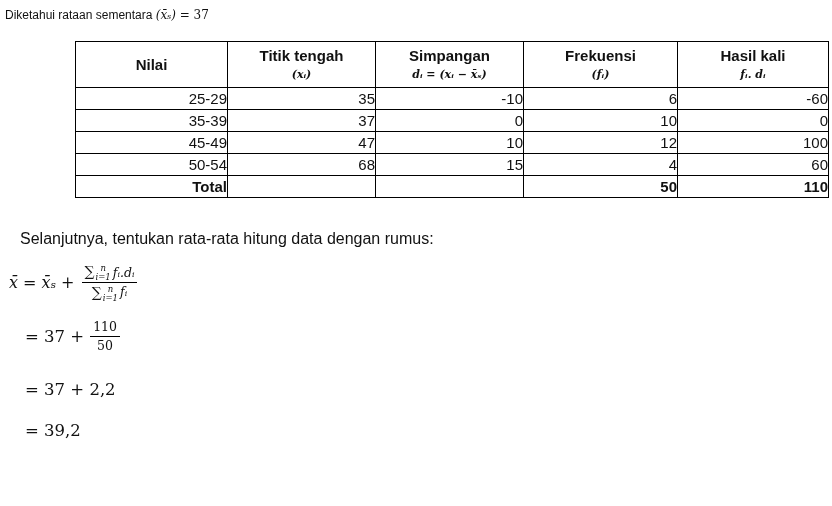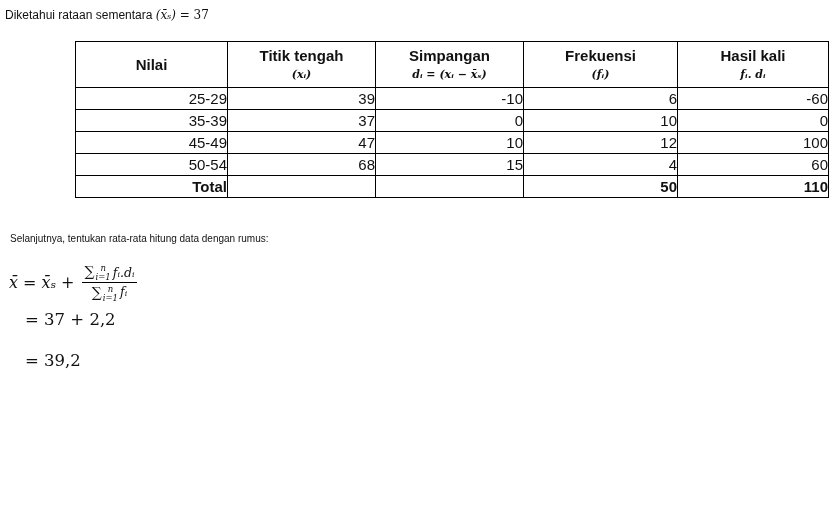--- a/index.html
+++ b/index.html
@@ -35,21 +35,21 @@
   .stats-table td { height: 22px; line-height: 20px; padding: 0; text-align: right; }
   .h-title { display: block; font-weight: bold; font-size: 15px; line-height: 19px; }
   .h-math {
     display: block;
     font-family: "DejaVu Serif", "Liberation Serif", serif;
     font-style: italic; font-weight: bold;
     font-size: 11px; line-height: 19px;
   }
   tr.total-row td { font-weight: bold; }
 
-  .body-text { font-size: 10px; line-height: 18px; margin: 32px 0 0 5px; }
+  .body-text { font-size: 16px; line-height: 18px; margin: 32px 0 0 15px; }
 
   .formula-line {
     display: flex; align-items: center; gap: 7px;
     margin: 15px 0 0 4px;
     font-size: 16px;
   }
   .frac { display: inline-flex; flex-direction: column; text-align: center; }
   .frac .fnum {
     border-bottom: 1px solid #000;
     padding: 0 3px 1px 3px;
@@ -68,21 +68,21 @@
   }
 
   .step-line {
     display: flex; align-items: center; gap: 6px;
     font-family: "DejaVu Serif", "Liberation Serif", serif;
     font-size: 16.5px;
     margin-left: 20px;
   }
   .step-line .frac { font-size: 12.5px; line-height: 1.3; font-family: "DejaVu Serif", "Liberation Serif", serif; }
   .step-frac { margin-top: 17px; }
-  .step-plain-1 { margin-top: 8px; }
+  .step-plain-1 { margin-top: 26px; }
   .step-plain-2 { margin-top: 22px; text-align: center; }
 </style>
 </head>
 <body>
 
 <div class="page">
 
   <p class="intro"><span>Diketahui rataan sementara </span><span class="math">(x̄ₛ)</span><span class="math-upright"> = 37</span></p>
 
   <table class="stats-table">
@@ -112,21 +112,21 @@
           </th>
         <th>
             <span class="h-title">Hasil kali</span>
             <span class="h-math">fᵢ. dᵢ</span>
           </th>
       </tr>
     </thead>
     <tbody>
       <tr>
         <td>25-29</td>
-        <td>39</td>
+        <td>35</td>
         <td>-10</td>
         <td>6</td>
         <td>-60</td>
       </tr>
       <tr>
         <td>35-39</td>
         <td>37</td>
         <td>0</td>
         <td>10</td>
         <td>0</td>
@@ -172,18 +172,25 @@
           <span class="sigma">∑</span>
           <span class="limits">
             <span>n</span>
             <span>i=1</span>
           </span>
           <span class="math">fᵢ</span>
         </span>
     </span>
   </div>
 
+  <div class="step-line step-frac">
+    <span>= 37 +</span>
+    <span class="frac">
+      <span class="fnum">110</span>
+      <span class="fden">50</span>
+    </span>
+  </div>
 
   <div class="step-line step-plain-1">= 37 + 2,2</div>
 
   <div class="step-line step-plain-2">= 39,2</div>
 
 </div>
 
 </body></html>

